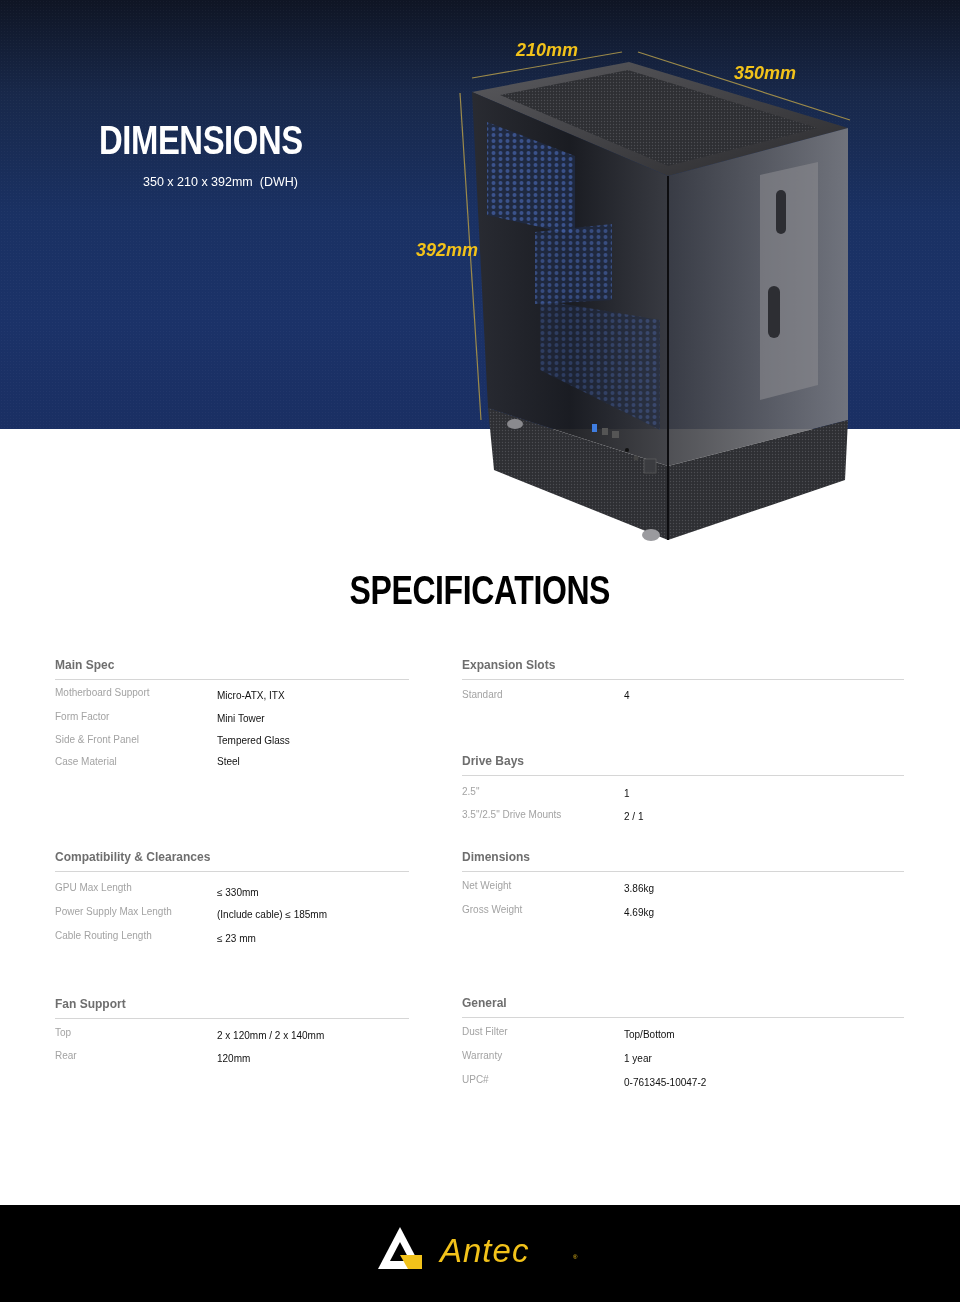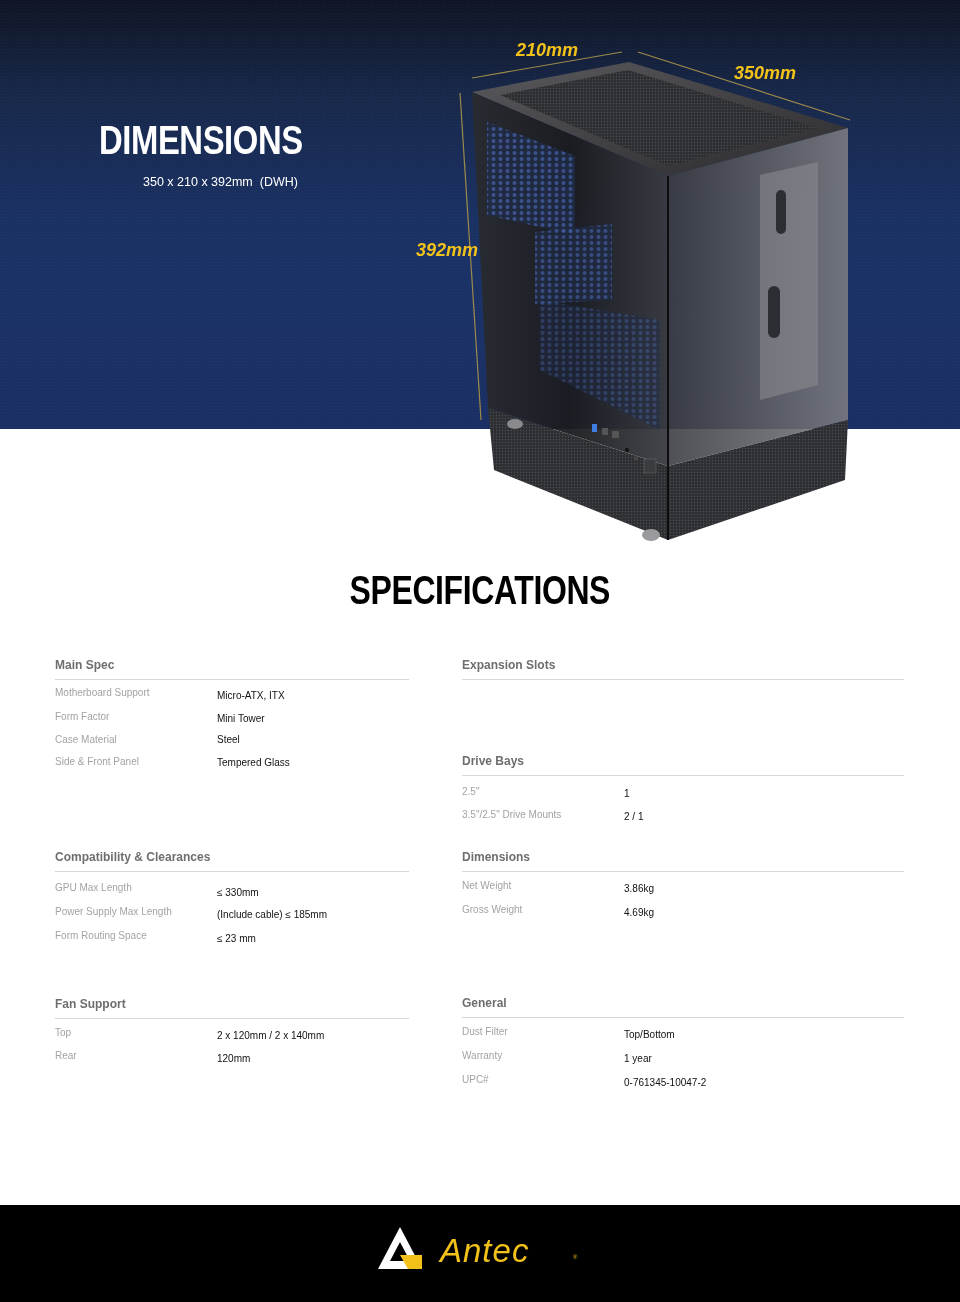--- a/index.html
+++ b/index.html
@@ -135,32 +135,36 @@
   <div style="height:7px"></div>
   <div class="row" style="height:24px">
       <span class="k">Motherboard Support</span>
       <span class="v" style="left:162px;top:1px">Micro-ATX, ITX</span>
     </div>
   <div class="row" style="height:23px">
       <span class="k">Form Factor</span>
       <span class="v" style="left:162px;top:0px">Mini Tower</span>
     </div>
   <div class="row" style="height:22px">
+      <span class="k">Side &amp; Front Panel</span>
+      <span class="v" style="left:162px;top:-1px">Tempered Glass</span>
+    </div>
+  <div class="row" style="height:22px">
       <span class="k">Case Material</span>
       <span class="v" style="left:162px;top:-2px">Steel</span>
-    </div>
-  <div class="row" style="height:22px">
-      <span class="k">Side &amp; Front Panel</span>
-      <span class="v" style="left:162px;top:-1px">Tempered Glass</span>
     </div>
 </div>
 
 <div class="group" style="left:462px;top:658px;width:442px;">
   <div class="group-head">Expansion Slots</div>
   <div style="height:9px"></div>
+  <div class="row">
+      <span class="k">Standard</span>
+      <span class="v" style="left:162px;top:-1px">4</span>
+    </div>
 </div>
 
 <div class="group" style="left:462px;top:754px;width:442px;">
   <div class="group-head">Drive Bays</div>
   <div style="height:10px"></div>
   <div class="row">
       <span class="k">2.5"</span>
       <span class="v" style="left:162px;top:0px">1</span>
     </div>
   <div class="row">
@@ -174,21 +178,21 @@
   <div style="height:10px"></div>
   <div class="row" style="height:24px">
       <span class="k">GPU Max Length</span>
       <span class="v" style="left:162px;top:3px">≤ 330mm</span>
     </div>
   <div class="row" style="height:24px">
       <span class="k">Power Supply Max Length</span>
       <span class="v" style="left:162px;top:1px">(Include cable) ≤ 185mm</span>
     </div>
   <div class="row" style="height:24px">
-      <span class="k">Form Routing Space</span>
+      <span class="k">Cable Routing Length</span>
       <span class="v" style="left:162px;top:1px">≤ 23 mm</span>
     </div>
 </div>
 
 <div class="group" style="left:462px;top:850px;width:442px;">
   <div class="group-head">Dimensions</div>
   <div style="height:8px"></div>
   <div class="row" style="height:24px">
       <span class="k">Net Weight</span>
       <span class="v" style="left:162px;top:1px">3.86kg</span>

